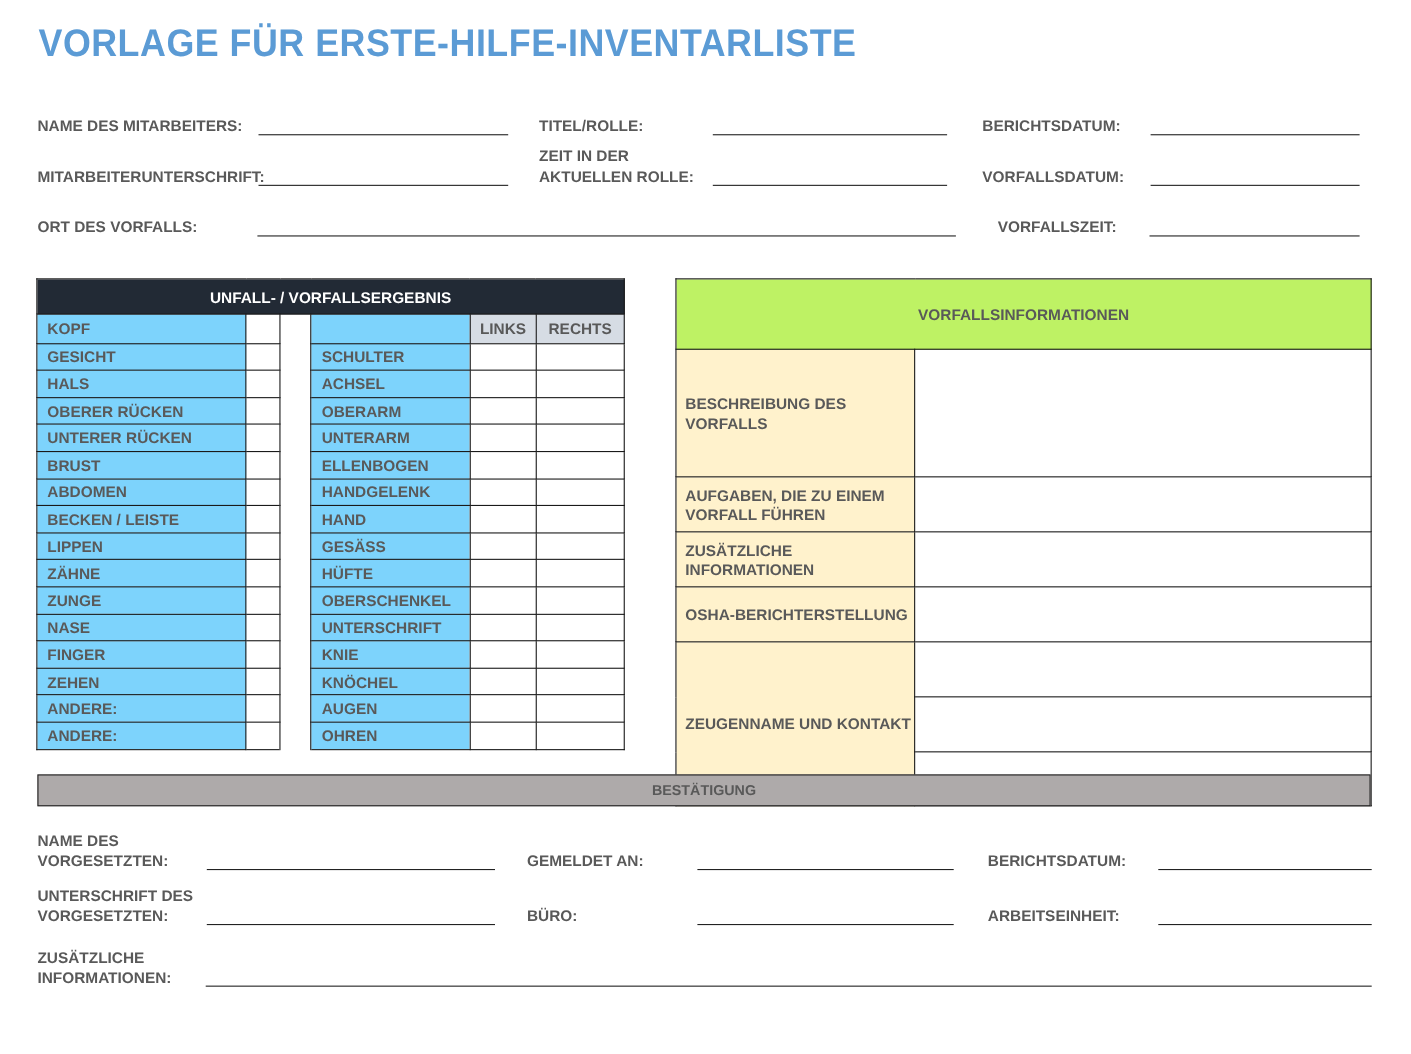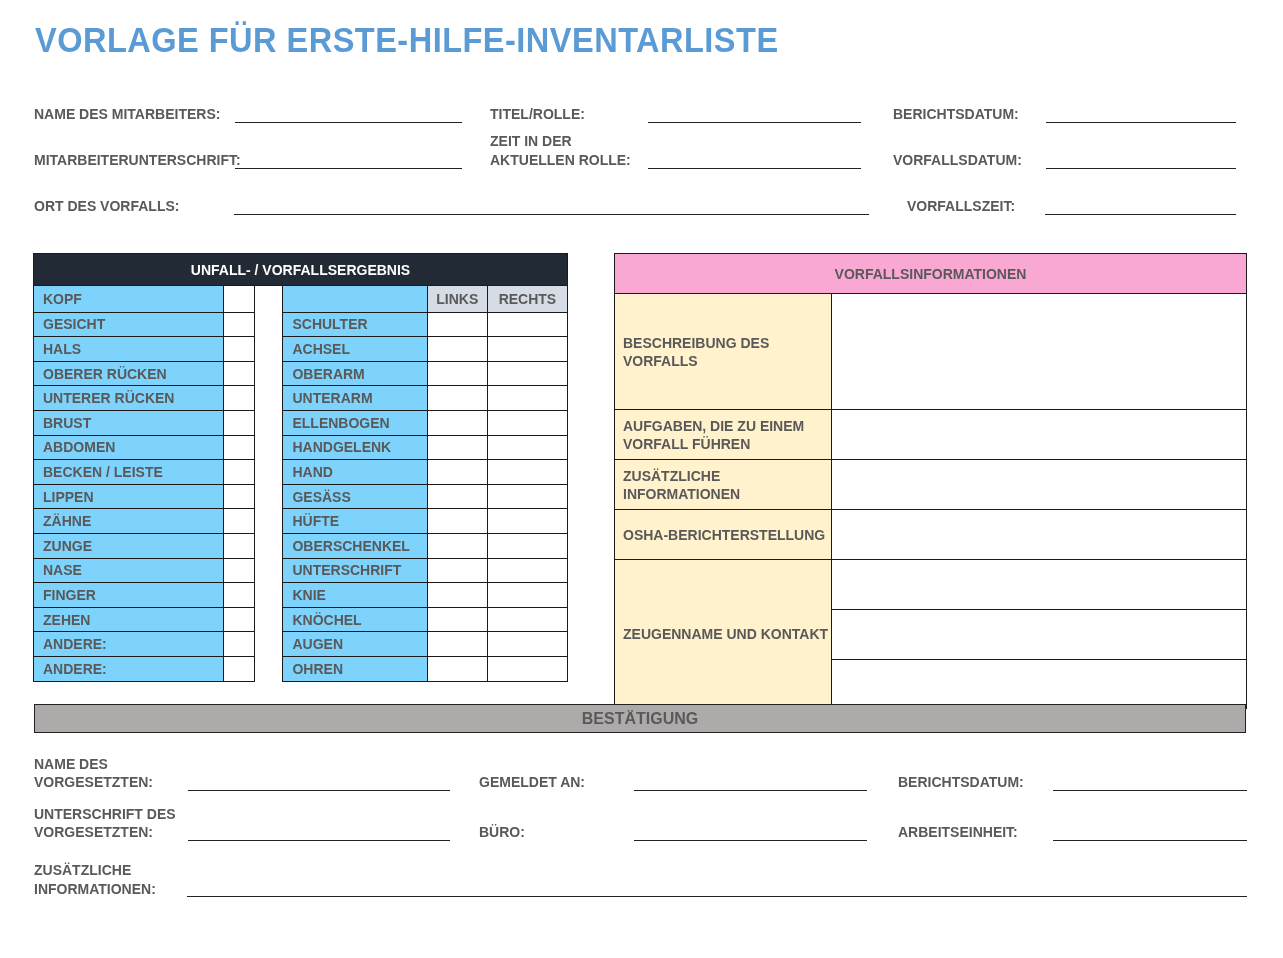--- a/index.html
+++ b/index.html
@@ -15,25 +15,25 @@
   .ltab td { border:1.3px solid #1a1a1a; height:23.6px; padding:0 0 0 9px; font-size:14px; font-weight:bold;
              color:#595959; white-space:nowrap; }
   .ltab .hdr { background:#222a35; color:#ffffff; text-align:center; height:31px; padding:0; }
   .ltab .lab { background:#7dd3fc; }
   .ltab .box { background:#ffffff; padding:0; }
   .ltab .gap { background:#ffffff; border-top:none; border-bottom:none; padding:0; }
   .ltab .colh { background:#d6dce4; text-align:center; padding:1px; }
   
   .rtab { position:absolute; left:614px; top:253px; width:633px; border-collapse:collapse; }
   .rtab td { border:1.3px solid #1a1a1a; font-size:14px; font-weight:bold; color:#595959; padding:0 0 0 8px; line-height:18px; }
-  .rtab .hdr { background:#f9a8d4; text-align:center; height:31px; padding:4px; }
+  .rtab .hdr { background:#bef264; text-align:center; height:31px; padding:16px; }
   .rtab .lab { background:#fff2cc; width:208px; }
   .rtab .val { background:#ffffff; }
   .confirm { position:absolute; left:34px; top:704px; width:1212px; height:29px; background:#aeaaaa;
-             border:1.3px solid #222; box-sizing:border-box; text-align:center; font-size:16px; font-weight:bold;
+             border:1.3px solid #222; box-sizing:border-box; text-align:center; font-size:13px; font-weight:bold;
              color:#595959; line-height:27px; }
 </style>
 </head>
 <body>
 
 <div class="abs title">VORLAGE FÜR ERSTE-HILFE-INVENTARLISTE</div>
 
 <div class="lbl" style="left:34px;top:105px">NAME DES MITARBEITERS:</div>
 <div class="line" style="left:235px;top:122px;width:227px"></div>
 <div class="lbl" style="left:490px;top:105px">TITEL/ROLLE:</div>

